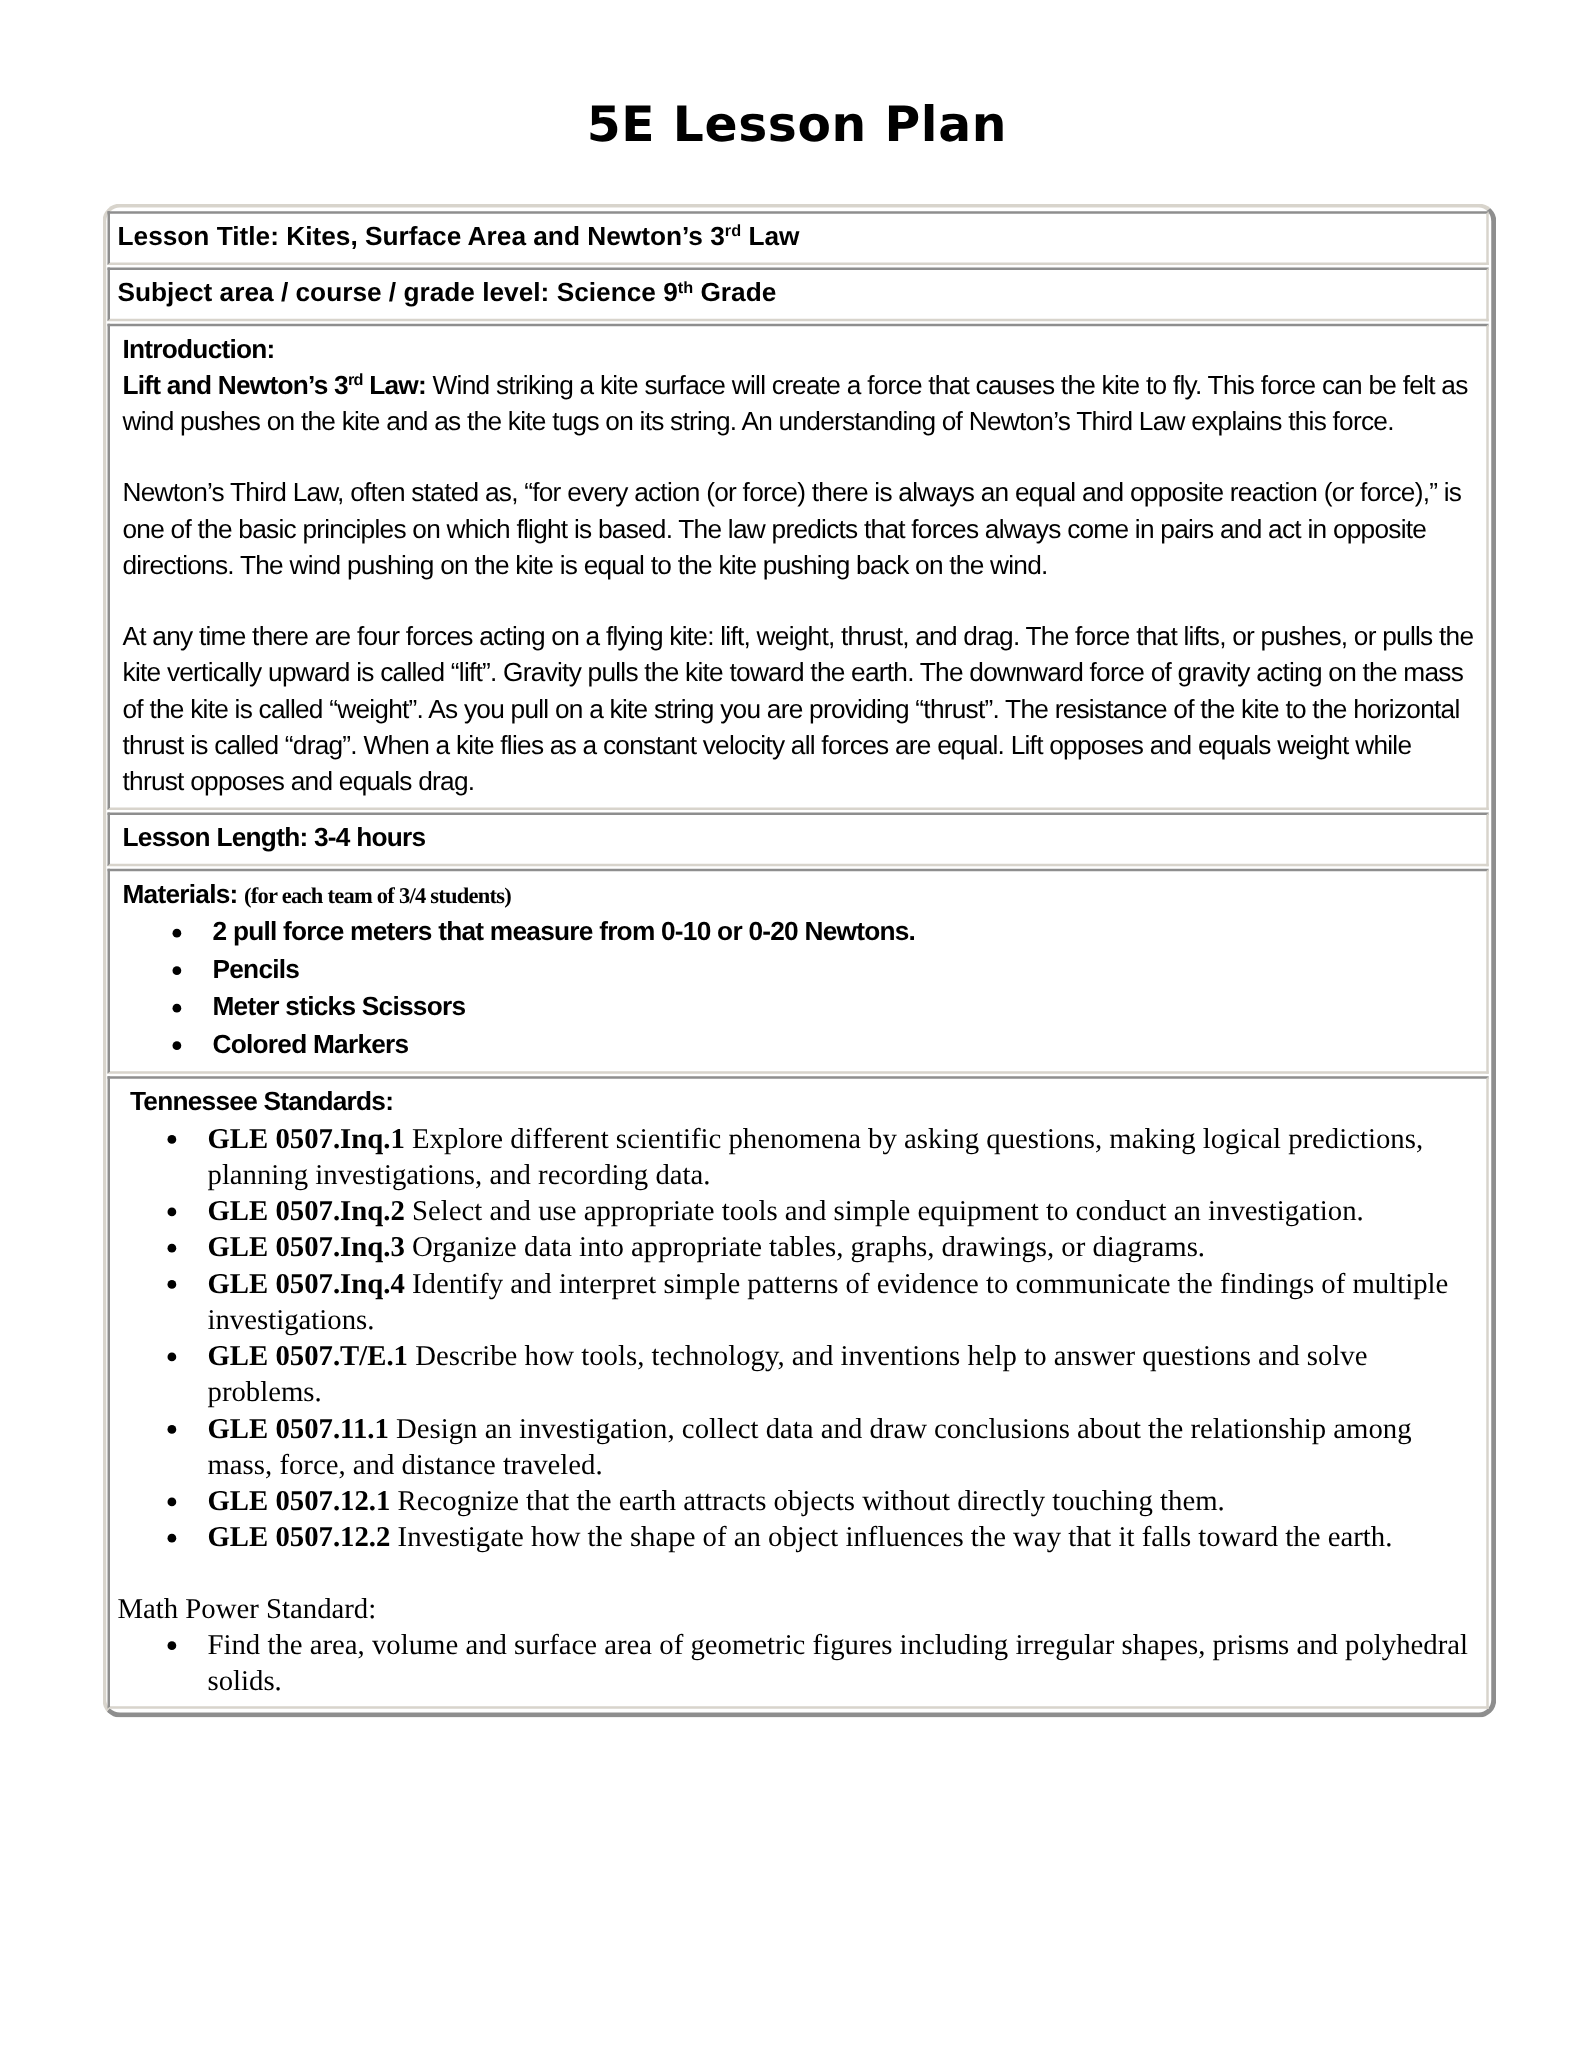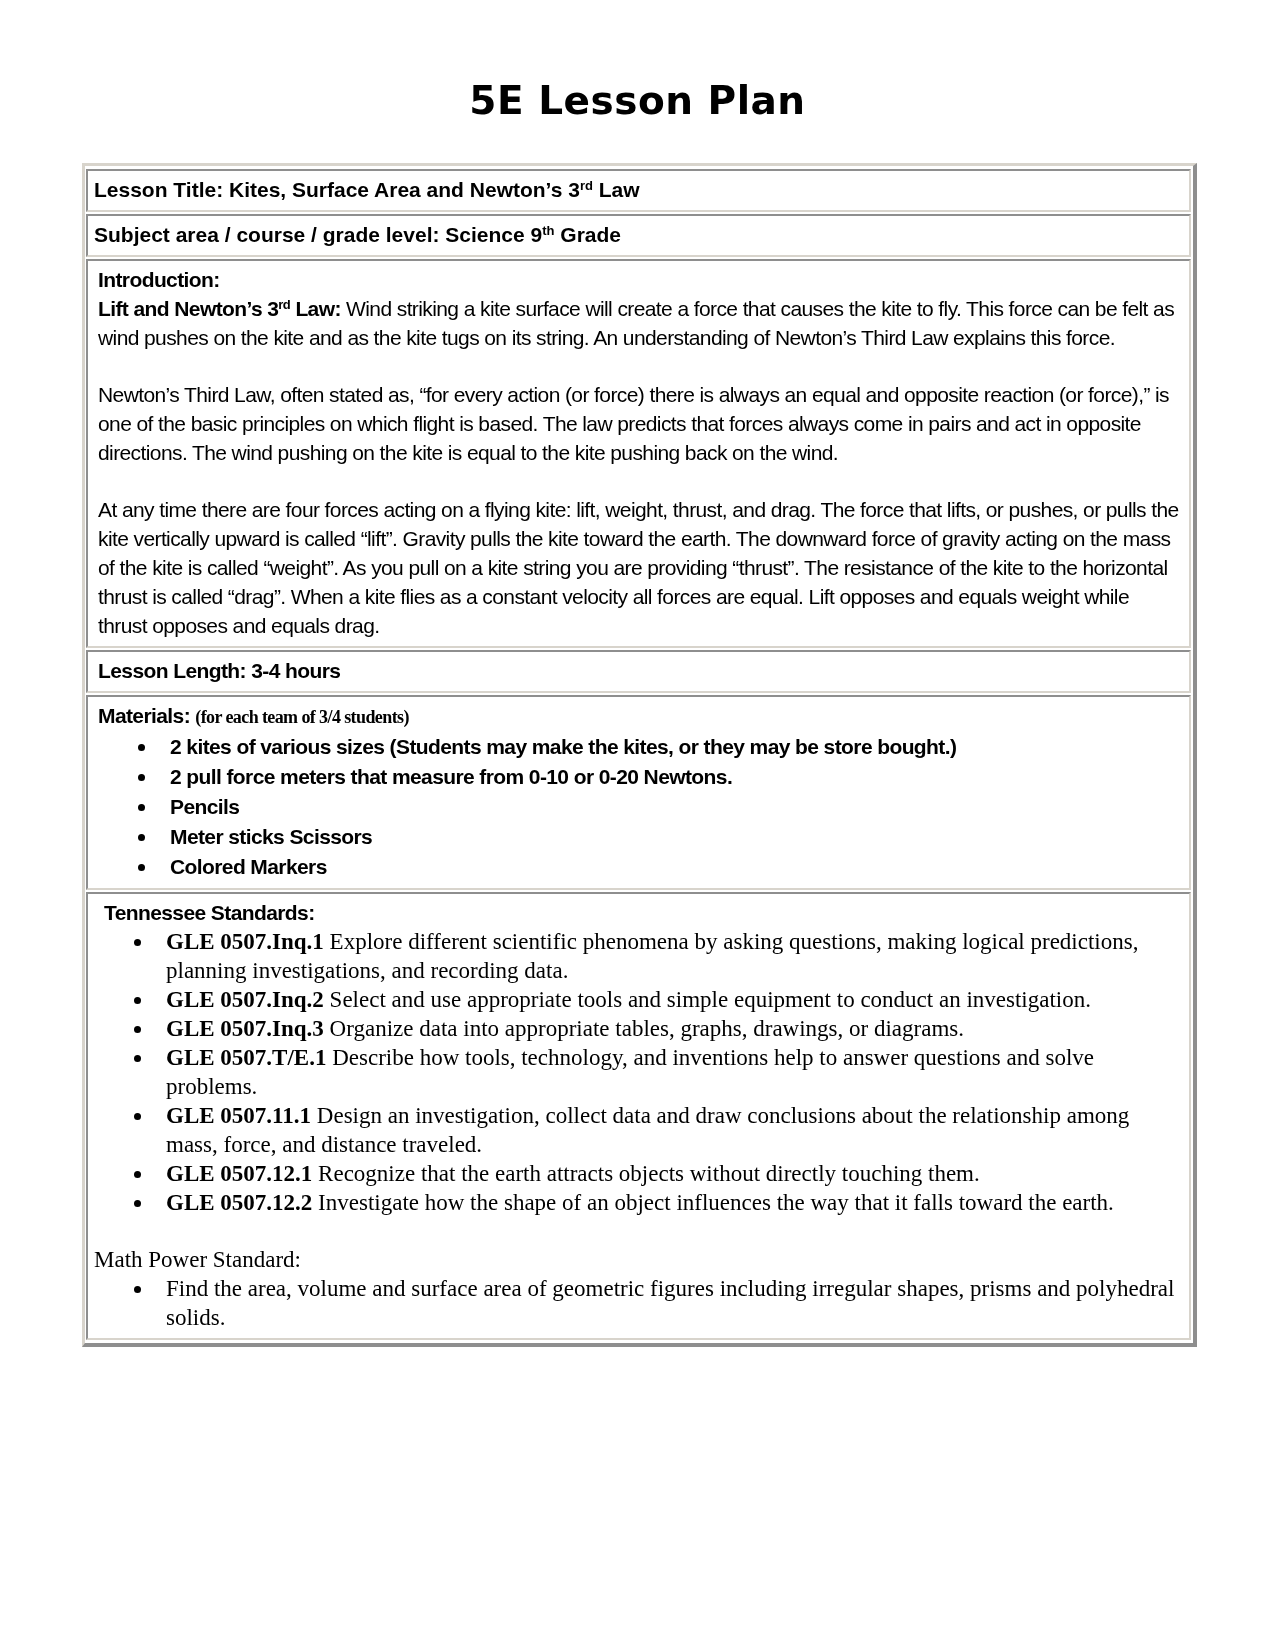--- a/index.html
+++ b/index.html
@@ -5,21 +5,21 @@
   html, body { margin: 0; padding: 0; background: #ffffff; }
   body { width: 1275px; height: 1650px; position: relative; overflow: hidden; color: #000; }
   .title {
     position: absolute; left: 0; top: 78px; width: 1275px; text-align: center;
     font-family: "DejaVu Sans", sans-serif; font-weight: bold; font-size: 39px; letter-spacing: 0.5px;
   }
   .outer {
     position: absolute; left: 82px; top: 163px; width: 1105px;
     border-top: 3px solid #d8d4cc; border-left: 3px solid #d8d4cc;
     border-right: 4px solid #8e8e8e; border-bottom: 4px solid #8e8e8e;
-    padding: 1px 2px 1px 1px; background: #fff;
+    padding: 1px 2px 1px 1px; background: #fff; border-radius: 14px;
   }
   .cell {
     border-top: 2px solid #8e8e8e; border-left: 2px solid #8e8e8e;
     border-right: 2px solid #d8d4cc; border-bottom: 2px solid #d8d4cc;
     margin: 2px 0; padding: 4px 6px 6px 6px;
   }
   .sans { font-family: "Liberation Sans", sans-serif; font-size: 21px; line-height: 29px; transform-origin: left top; }
   .b { font-weight: bold; }
   sup { font-size: 13px; vertical-align: 7px; line-height: 0; }
   p { margin: 0; }
@@ -60,34 +60,34 @@
     <p>At any time there are four forces acting on a flying kite: lift, weight, thrust, and drag.  The force that lifts, or pushes, or pulls the kite vertically upward is called “lift”.  Gravity pulls the kite toward the earth.  The downward force of gravity acting on the mass of the kite is called “weight”.  As you pull on a kite string you are providing “thrust”.  The resistance of the kite to the horizontal thrust is called “drag”.  When a kite flies as a constant velocity all forces are equal.  Lift opposes and equals weight while thrust opposes and equals drag.</p>
   </div>
 
   <div class="cell sans b sx">
     <span>Lesson Length: 3-4 hours</span>
   </div>
 
   <div class="cell sans sx">
     <p><span class="b">Materials:</span> <span class="note">(for each team of 3/4 students)</span></p>
     <ul class="mat">
-      <li><span class="bullet"></span><span>2 kites of various sizes (Students may make the kites, or they may be store bought.)</span></li>
       <li><span class="bullet"></span><span>2 pull force meters that measure from 0-10 or 0-20 Newtons.</span></li>
       <li><span class="bullet"></span><span>Pencils</span></li>
       <li><span class="bullet"></span><span>Meter sticks Scissors</span></li>
       <li><span class="bullet"></span><span>Colored Markers</span></li>
     </ul>
   </div>
 
   <div class="cell">
     <p class="sans b sx">Tennessee Standards:</p>
     <ul class="std serif">
       <li><span class="bullet"></span><b>GLE 0507.Inq.1</b><span> Explore different scientific phenomena by asking questions, making logical predictions, planning investigations, and recording data.</span></li>
       <li><span class="bullet"></span><b>GLE 0507.Inq.2</b><span> Select and use appropriate tools and simple equipment to conduct an investigation.</span></li>
       <li><span class="bullet"></span><b>GLE 0507.Inq.3</b><span> Organize data into appropriate tables, graphs, drawings, or diagrams.</span></li>
+      <li><span class="bullet"></span><b>GLE 0507.Inq.4</b><span> Identify and interpret simple patterns of evidence to communicate the findings of multiple investigations.</span></li>
       <li><span class="bullet"></span><b>GLE 0507.T/E.1</b><span> Describe how tools, technology, and inventions help to answer questions and solve problems.</span></li>
       <li><span class="bullet"></span><b>GLE 0507.11.1</b><span> Design an investigation, collect data and draw conclusions about the relationship among mass, force, and distance traveled.</span></li>
       <li><span class="bullet"></span><b>GLE 0507.12.1</b><span> Recognize that the earth attracts objects without directly touching them.</span></li>
       <li><span class="bullet"></span><b>GLE 0507.12.2</b><span> Investigate how the shape of an object influences the way that it falls toward the earth.</span></li>
     </ul>
     <div class="gap"></div>
     <p class="serif"><span class="u">Math Power Standard</span><span>:</span></p>
     <ul class="std serif">
       <li><span class="bullet"></span><span>Find the area, volume and surface area of geometric figures including irregular shapes, prisms and polyhedral solids.</span></li>
     </ul>

